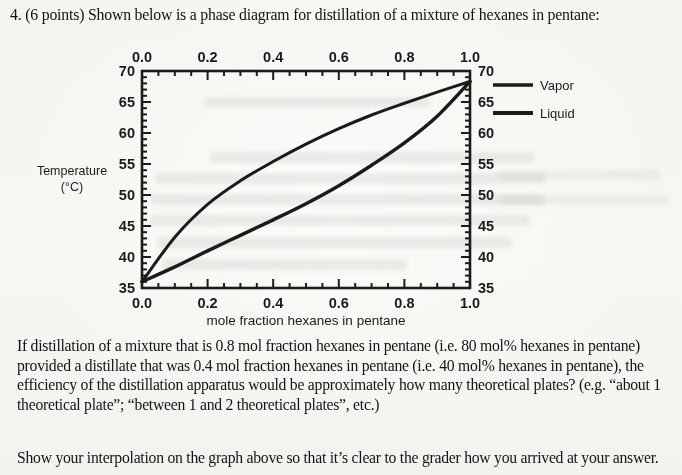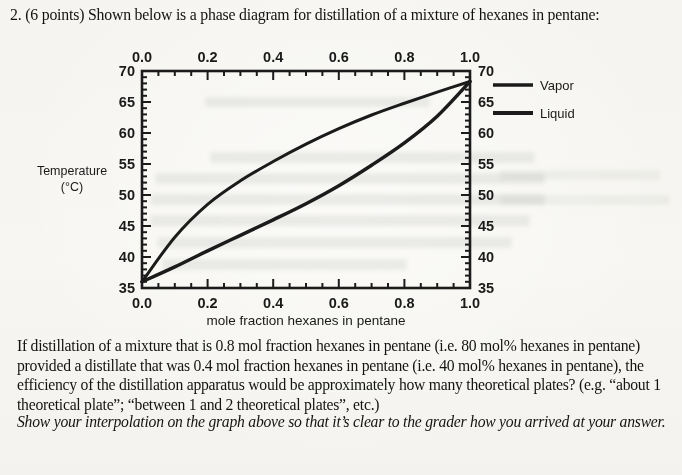--- a/index.html
+++ b/index.html
@@ -18,42 +18,42 @@
   #chart{position:absolute;left:28px;top:2px;}
   .tick-label{font:600 14.5px "Liberation Sans", sans-serif;fill:#1a1a1a;}
   .ax-title{font:400 13.5px "Liberation Sans", sans-serif;fill:#1a1a1a;}
   .y-title{font:400 12.5px "Liberation Sans", sans-serif;fill:#1a1a1a;}
   .legend-label{font:400 13px "Liberation Sans", sans-serif;fill:#1a1a1a;}
   .body-text{
     position:absolute;left:13px;width:662px;margin:4px;
     font-size:15.7px;line-height:19.7px;letter-spacing:-0.25px;color:#141414;
   }
   .q-body{top:332px;}
-  .q-instruction{top:408px;font-style:italic;}
+  .q-instruction{top:444px;}
   .bleed{
     position:absolute;border-radius:3px;
     background:rgba(95,108,95,0.10);filter:blur(2.2px);
     pointer-events:none;
   }
   .b1{left:205px;top:97px;width:225px;height:10px;}
   .b2{left:210px;top:152px;width:325px;height:11px;}
   .b3{left:155px;top:173px;width:390px;height:11px;}
   .b4{left:150px;top:194px;width:395px;height:11px;}
   .b5{left:150px;top:215px;width:380px;height:11px;}
   .b6{left:157px;top:237px;width:355px;height:11px;}
   .b7{left:162px;top:259px;width:245px;height:11px;}
   .b8{left:500px;top:170px;width:160px;height:10px;background:rgba(95,108,95,0.07);}
   .b9{left:500px;top:195px;width:170px;height:10px;background:rgba(95,108,95,0.07);}
 </style>
 </head>
 <body>
 
 <div class="page">
 
-  <div class="title">2. (6 points) Shown below is a phase diagram for distillation of a mixture of hexanes in pentane:</div>
+  <div class="title">4. (6 points) Shown below is a phase diagram for distillation of a mixture of hexanes in pentane:</div>
 
   <div class="bleed b1"></div>
   <div class="bleed b2"></div>
   <div class="bleed b3"></div>
   <div class="bleed b4"></div>
   <div class="bleed b5"></div>
   <div class="bleed b6"></div>
   <div class="bleed b7"></div>
   <div class="bleed b8"></div>
   <div class="bleed b9"></div>

